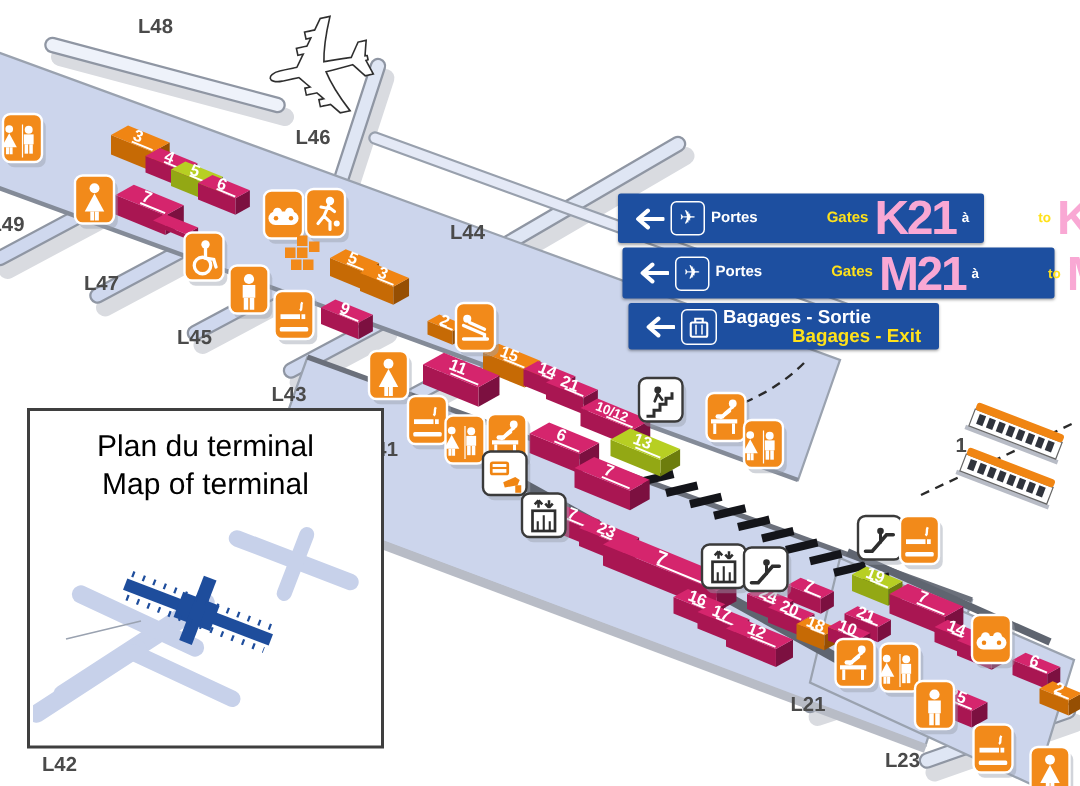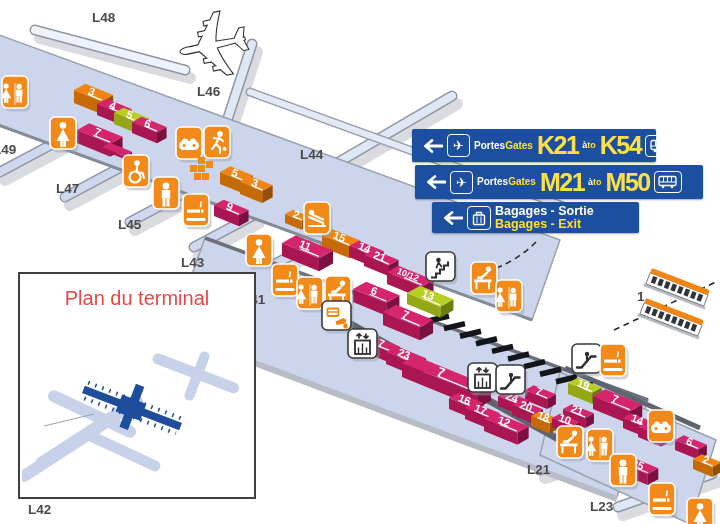--- a/index.html
+++ b/index.html
@@ -4,37 +4,37 @@
 <style>
   html,body{margin:0;padding:0;background:#fff;}
   body{width:720px;height:524px;overflow:hidden;font-family:"Liberation Sans",sans-serif;}
   .stage{position:relative;width:720px;height:524px;background:#fff;}
   #map-svg{position:absolute;left:0;top:0;}
   .sign{position:absolute;background:#1d4fa0;display:flex;align-items:center;gap:4px;
         padding:0 7px;box-sizing:border-box;border-radius:2px;color:#fff;
         box-shadow:0 1px 2px rgba(0,0,0,.35);}
   #sign-k{left:412px;top:129px;width:244px;height:33px;}
   #sign-m{left:415px;top:165px;width:288px;height:34px;}
-  #sign-b{left:419px;top:202px;width:207px;height:31px;margin-left:13px;}
+  #sign-b{left:419px;top:202px;width:207px;height:31px;}
   .stack{display:flex;flex-direction:row;justify-content:center;line-height:10px;
          font-size:10px;font-weight:bold;}
   .stack.mid{font-size:9px;line-height:9px;text-align:center;}
-  .en{color:#ffe11a;}
-  .gate-big{font-size:25px;font-weight:bold;letter-spacing:-1.5px;color:#fde047;white-space:nowrap;}
+  .en{color:#ffe11a;padding-left:46px;}
+  .gate-big{font-size:32px;font-weight:bold;letter-spacing:-1.5px;color:#f9a8d4;white-space:nowrap;}
   .icon-frame{border:1.5px solid #fff;border-radius:4px;display:flex;align-items:center;
               justify-content:center;flex:none;}
   .plane-frame{width:21px;height:21px;}
   .plane-glyph{font-family:"DejaVu Sans",sans-serif;font-size:13px;color:#fff;}
   .bus-frame{width:26px;height:20px;}
   .bag-frame{width:22px;height:22px;}
   .sign-text{display:flex;flex-direction:column;line-height:13px;font-size:12.5px;font-weight:bold;}
   .arrow-svg{flex:none;}
   .inset{position:absolute;left:18px;top:272px;width:238px;height:227px;background:#fff;
          border:2px solid #3f3f3f;box-sizing:border-box;}
-  .inset-title{text-align:center;font-size:20px;color:#ef4444;line-height:25px;margin-top:12px;}
+  .inset-title{text-align:center;font-size:20px;color:#000000;line-height:25px;margin-top:12px;}
   .inset-map{position:absolute;left:2px;top:66px;}
 </style>
 </head>
 <body>
 
 <div class="stage">
   <svg id="map-svg" width="720" height="524" viewBox="0 0 720 524">
       <g>
         <line x1="40" y1="38" x2="190" y2="78" stroke="#d9dbe0" stroke-width="12" stroke-linecap="round"></line>
         <line x1="35" y1="30" x2="185" y2="70" stroke="#8f96a3" stroke-width="11" stroke-linecap="round"></line>
@@ -787,20 +787,21 @@
     </span>
     <span class="sign-text">
       <span>Bagages - Sortie</span>
       <span class="en">Bagages - Exit</span>
     </span>
   </div>
 
   <div class="inset">
     <div class="inset-title">
       <div>Plan du terminal</div>
+      <div>Map of terminal</div>
     </div>
     <svg class="inset-map" width="234" height="150" viewBox="0 0 234 150">
       <g fill="#c7d1ea">
         <rect x="4" y="86" width="126" height="13" rx="6.5" transform="rotate(-33 67 92)"></rect>
         <rect x="22" y="68" width="96" height="12" rx="6" transform="rotate(25 70 74)"></rect>
         <rect x="-10" y="108" width="92" height="12" rx="6" transform="rotate(-33 36 114)"></rect>
         <rect x="58" y="105" width="84" height="11" rx="5.5" transform="rotate(25 100 110)"></rect>
         <rect x="128" y="28" width="92" height="11" rx="5.5" transform="rotate(21 174 33)"></rect>
         <rect x="170" y="10" width="10" height="52" rx="5" transform="rotate(21 175 36)"></rect>
       </g>

